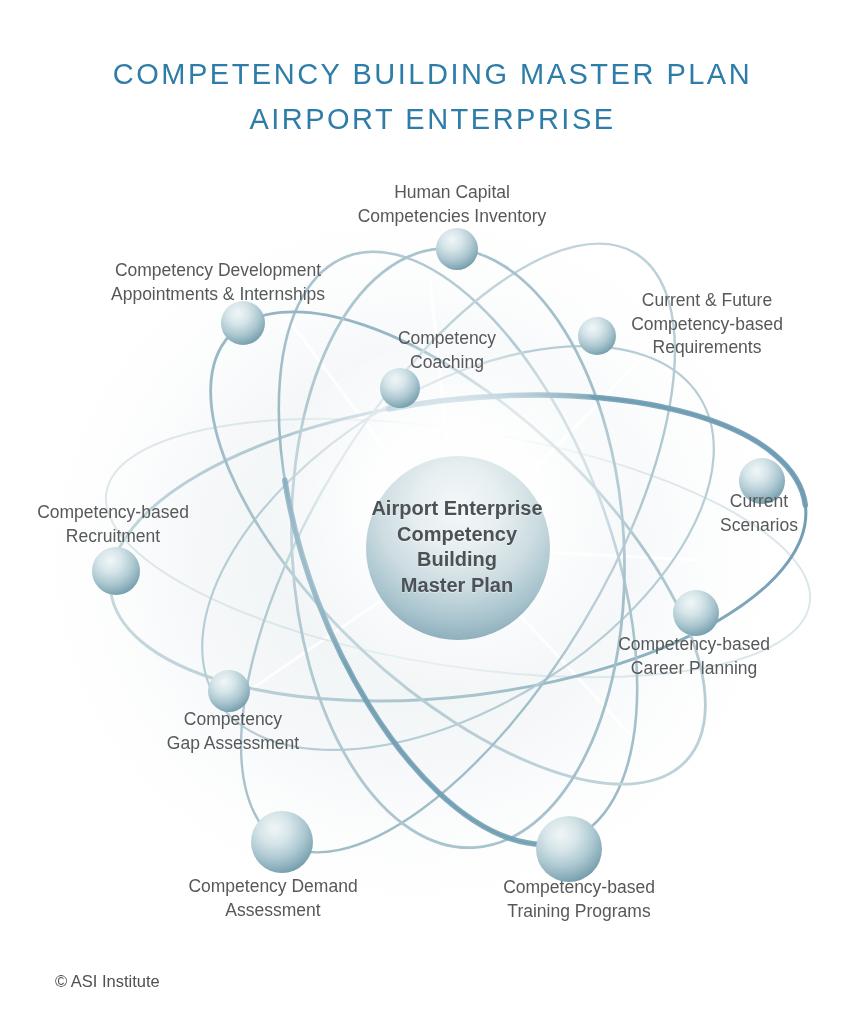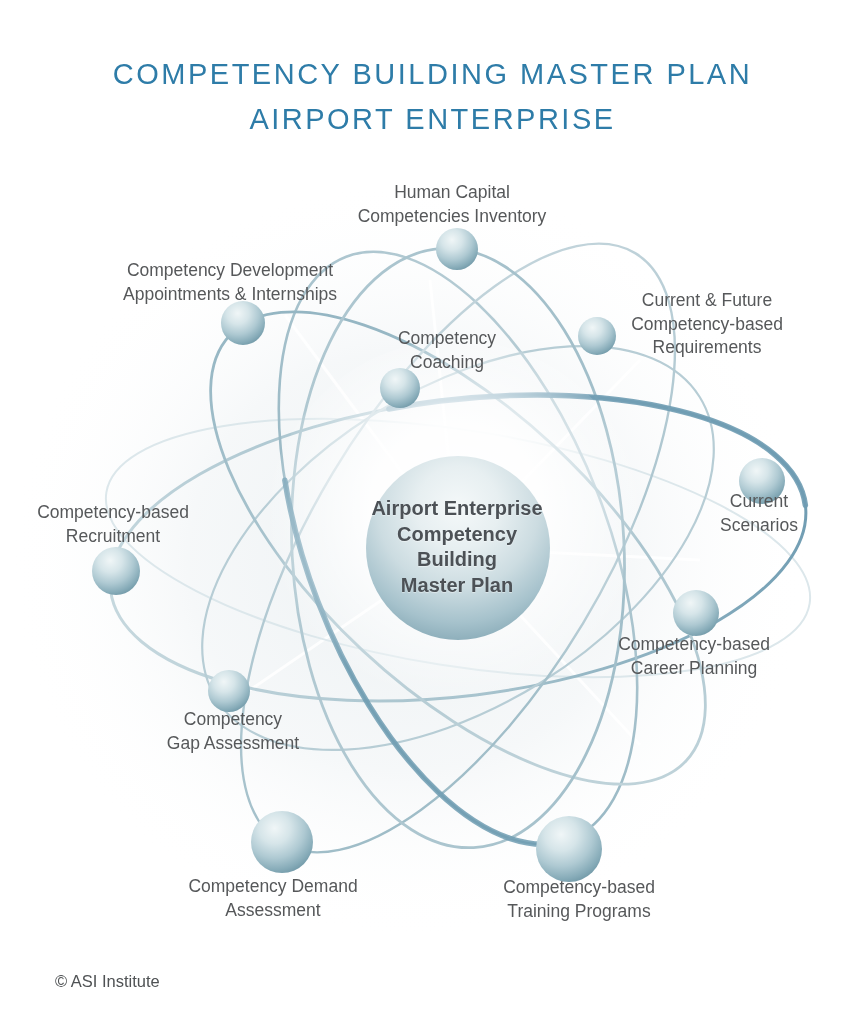--- a/index.html
+++ b/index.html
@@ -135,21 +135,21 @@
     <div>AIRPORT ENTERPRISE</div>
   </div>
 
   <div class="center-label">Airport Enterprise
 Competency
 Building
 Master Plan</div>
 
   <div class="node-label" style="left:452px; top:204px;">Human Capital
 Competencies Inventory</div>
-  <div class="node-label" style="left:218px; top:282px;margin-left:12px;">Competency Development
+  <div class="node-label" style="left:218px; top:282px;">Competency Development
 Appointments &amp; Internships</div>
   <div class="node-label" style="left:447px; top:350px;">Competency
 Coaching</div>
   <div class="node-label" style="left:707px; top:324px;">Current &amp; Future
 Competency-based
 Requirements</div>
   <div class="node-label" style="left:759px; top:513px;">Current Scenarios</div>
   <div class="node-label" style="left:113px; top:524px;">Competency-based
 Recruitment</div>
   <div class="node-label" style="left:694px; top:656px;">Competency-based

